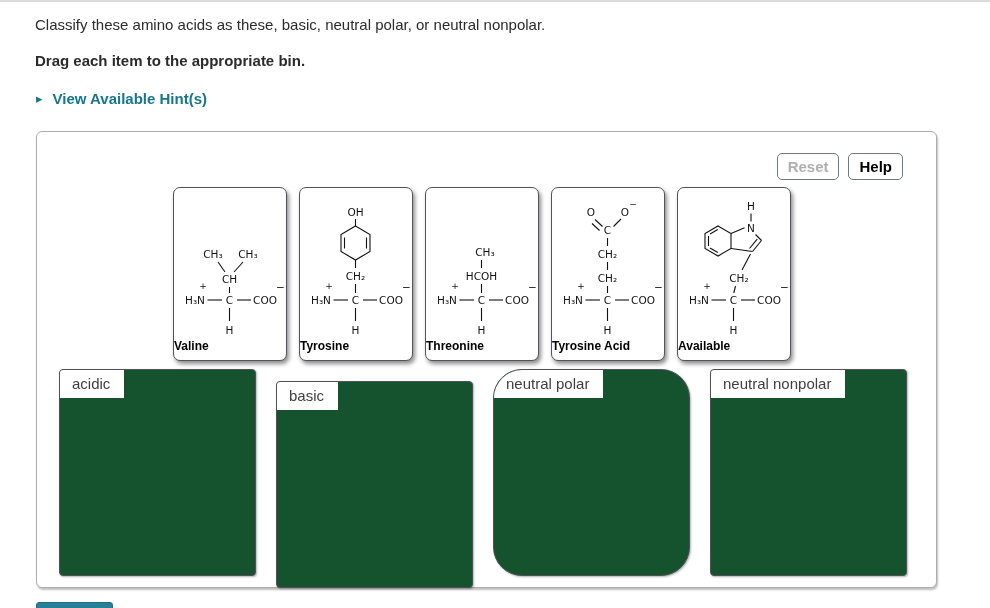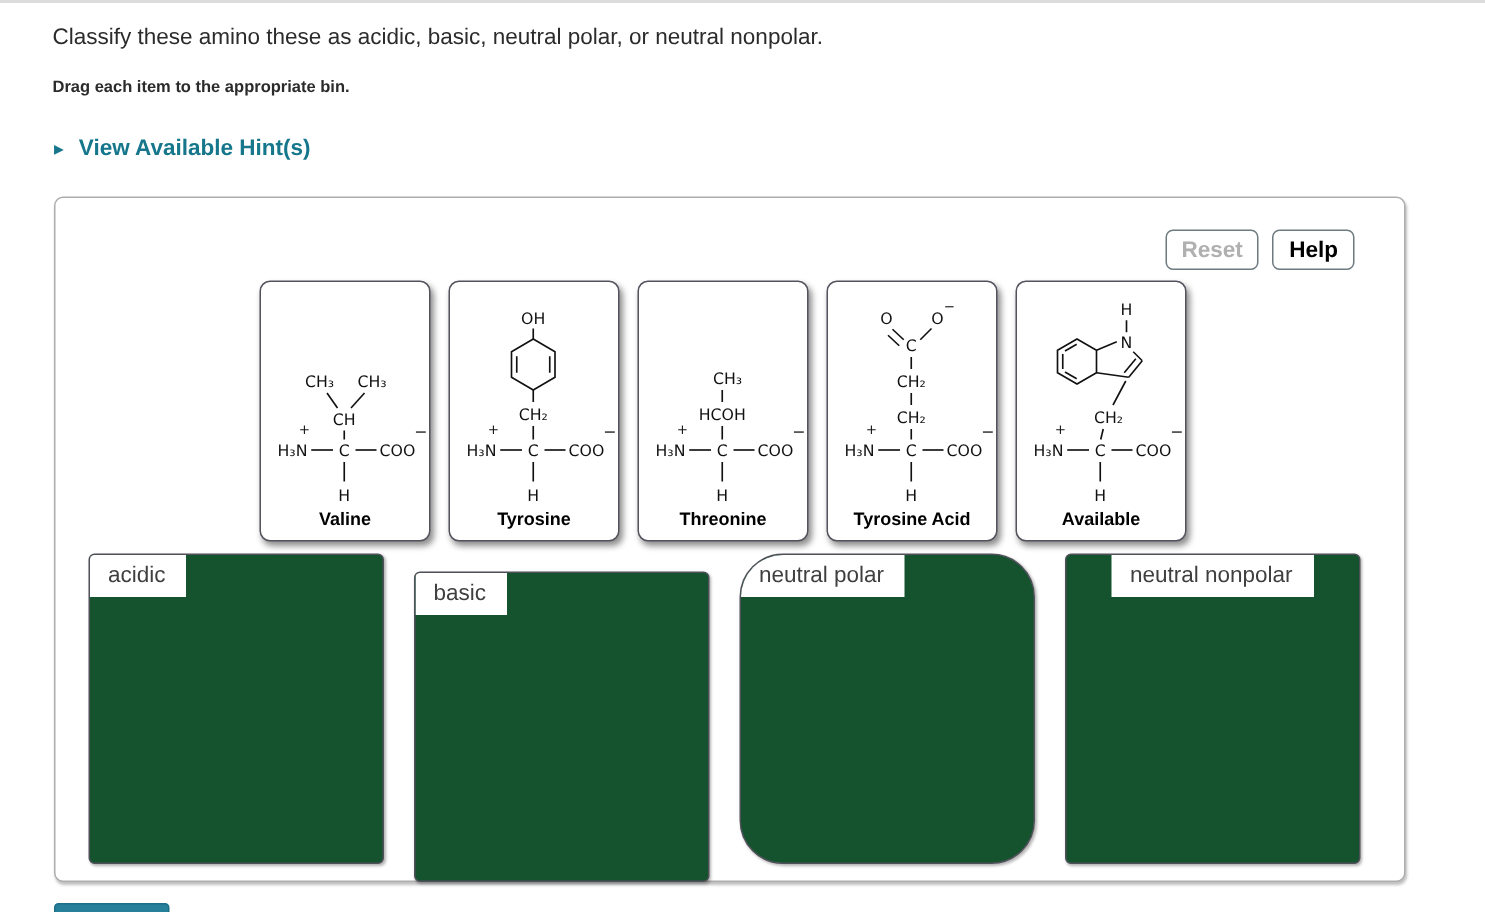--- a/index.html
+++ b/index.html
@@ -3,21 +3,21 @@
 <meta charset="utf-8">
 <style>
   * { margin:0; padding:0; box-sizing:border-box; }
   html,body { background:#fff; }
   .page {
     position:relative; width:990px; height:608px; overflow:hidden;
     font-family:"Liberation Sans", sans-serif; background:#fff;
   }
   .top-rule { position:absolute; left:0; top:0; width:990px; height:2px; background:#dcdcdc; }
   .prompt { position:absolute; left:35px; top:16px; font-size:15px; color:#2b2b2b; }
-  .instruction { position:absolute; left:35px; top:52px; font-size:11px; font-weight:bold; color:#2b2b2b; }
+  .instruction { position:absolute; left:35px; top:52px; font-size:15px; font-weight:bold; color:#2b2b2b; }
   .hint-row { position:absolute; left:36px; top:90px; display:flex; align-items:center; gap:10px; cursor:pointer; }
   .hint-tri { color:#16778c; font-size:13px; line-height:1; }
   .hint-link { color:#16778c; font-size:15px; font-weight:bold; text-decoration:none;text-align:center; }
 
   .activity {
     position:absolute; left:36px; top:131px; width:901px; height:457px;
     background:#fff; border:1px solid #adadad; border-radius:6px;
     box-shadow:1px 2px 2px rgba(0,0,0,0.25);
   }
   .btns { position:absolute; top:21px; right:33px; display:flex; gap:9px; }
@@ -29,21 +29,21 @@
   .btn.reset { color:#b0b0b0; }
   .btn.help { color:#000; }
 
   .card {
     position:absolute; top:55px; width:114px; height:174px; background:#fff;
     border:1px solid #53535e; border-radius:7px;
     box-shadow:2px 3px 4px rgba(0,0,0,0.45); cursor:grab;
   }
   .card svg { position:absolute; left:0; top:0; }
   .card-label {
-    position:absolute; left:0; bottom:7px; width:100%; text-align:center;
+    position:absolute; left:0; bottom:7px; width:100%; text-align:left;
     font-size:12px; font-weight:bold; color:#000;
   }
   .chem-t { font-family:"DejaVu Sans", sans-serif; font-size:10.5px; fill:#111; }
   .chem-s { font-family:"DejaVu Sans", sans-serif; font-size:9px; fill:#111; }
   .bond { stroke:#111; stroke-width:1.1; fill:none; }
 
   .bin {
     position:absolute; top:237px; width:197px; height:207px;
     background:#14532d; border:1px solid #50505b; border-radius:4px;
     box-shadow:1px 1px 2px rgba(0,0,0,0.3); overflow:hidden;
@@ -55,21 +55,21 @@
   .submit-stub {
     position:absolute; left:36px; top:602px; width:77px; height:8px;
     background:#27809a; border:1px solid #1e6f86; border-radius:3px 3px 0 0; cursor:pointer;
   }
 </style>
 </head>
 <body>
 
 <div class="page">
   <div class="top-rule"></div>
-  <div class="prompt">Classify these amino these as acidic, basic, neutral polar, or neutral nonpolar.</div>
+  <div class="prompt">Classify these amino acids as these, basic, neutral polar, or neutral nonpolar.</div>
   <div class="instruction">Drag each item to the appropriate bin.</div>
   <div class="hint-row">
     <span class="hint-tri">▸</span>
     <a class="hint-link">View Available Hint(s)</a>
   </div>
 
   <div class="activity">
     <div class="btns">
       <button class="btn reset">Reset</button>
       <button class="btn help">Help</button>
@@ -197,19 +197,19 @@
 
     <div class="bin" style="left:22px;">
       <span class="bin-label">acidic</span>
     </div>
     <div class="bin" style="left:239px;margin-top:12px;">
       <span class="bin-label">basic</span>
     </div>
     <div class="bin" style="left:456px;border-radius:29px;">
       <span class="bin-label">neutral polar</span>
     </div>
-    <div class="bin" style="left:673px;text-align:center;">
+    <div class="bin" style="left:673px;">
       <span class="bin-label">neutral nonpolar</span>
     </div>
   </div>
 
   <div class="submit-stub"></div>
 </div>
 
 </body></html>

